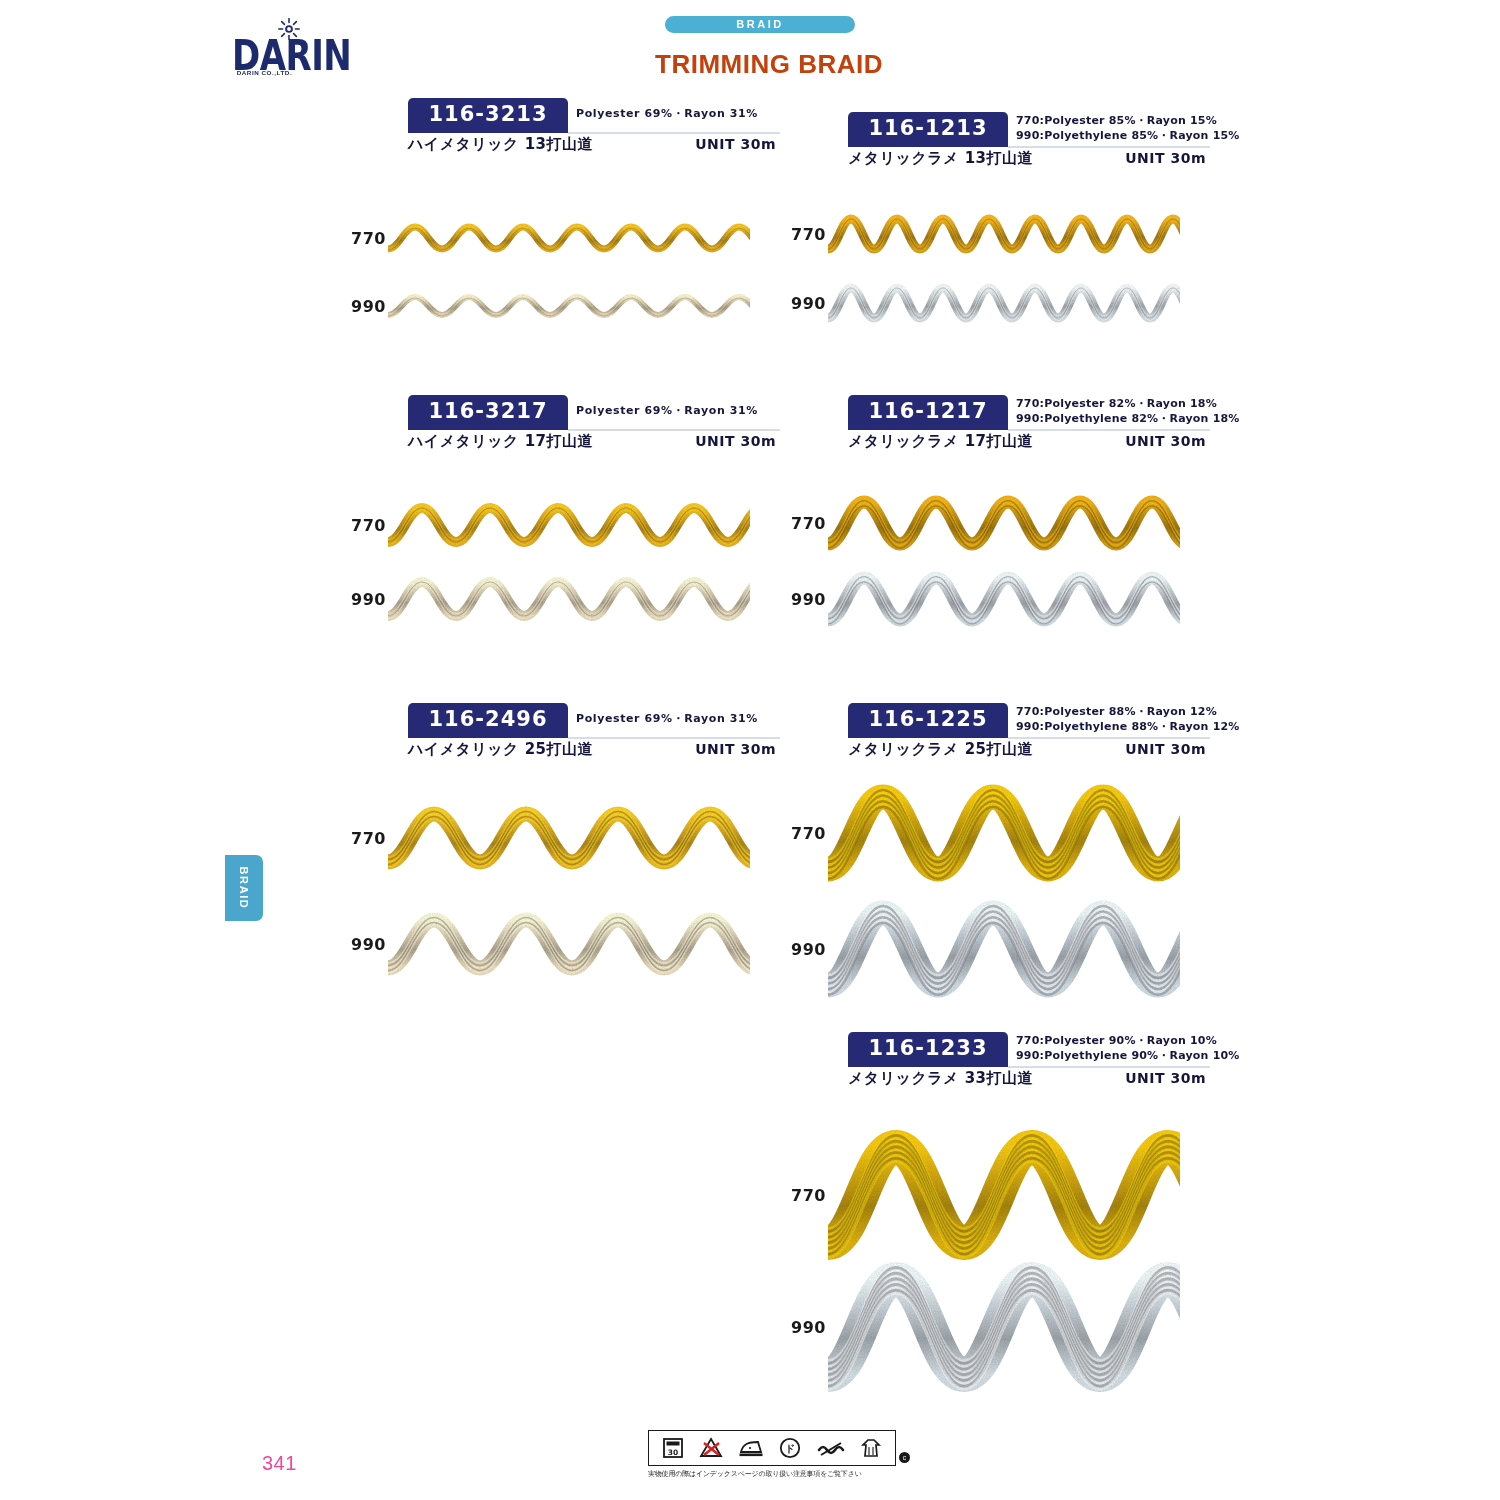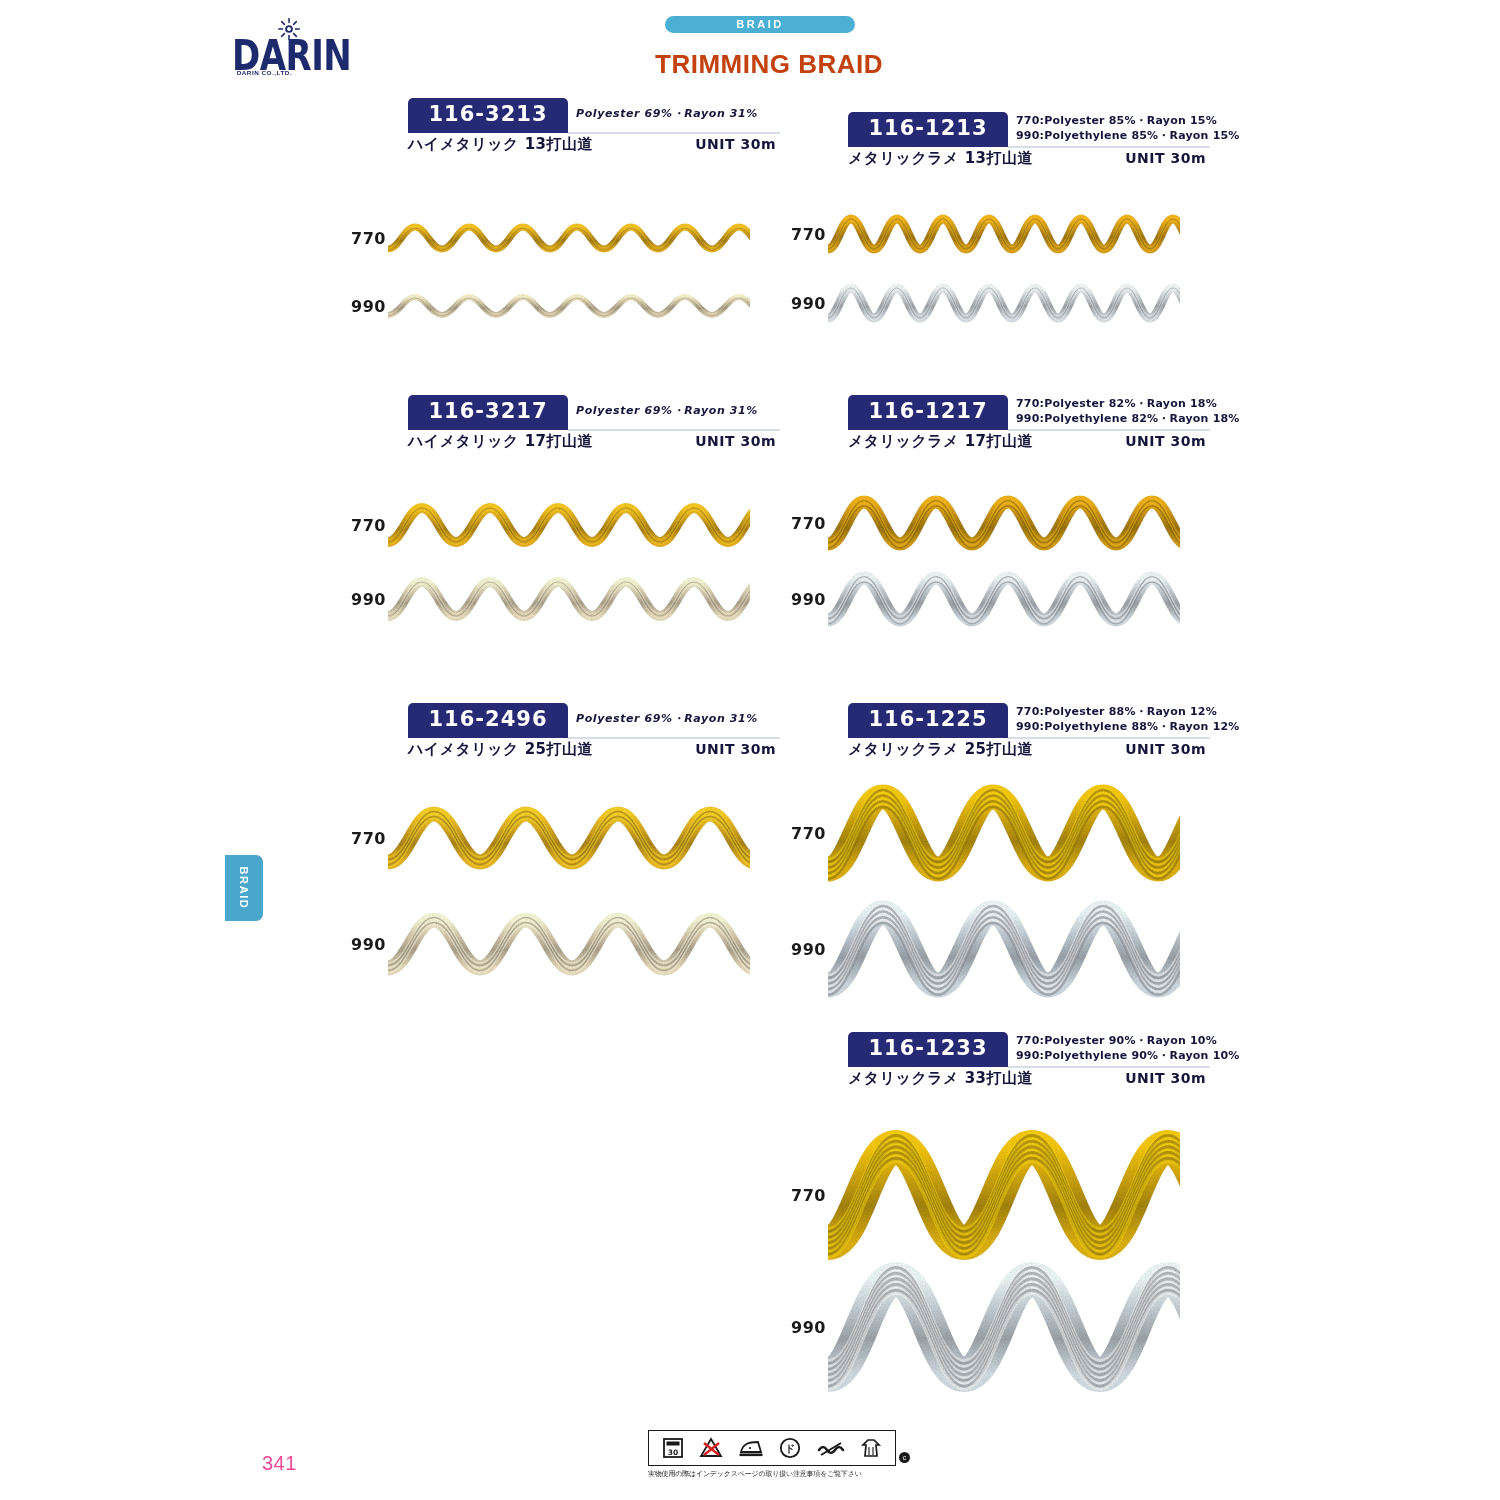--- a/index.html
+++ b/index.html
@@ -78,21 +78,21 @@
     position:absolute;left:0;top:32px;width:160px;height:3px;background:#262a74;
   }
   .comp{
     position:absolute;left:168px;top:1px;right:0;
     font-family:"DejaVu Sans",sans-serif;
     font-size:11px;font-weight:bold;color:#15163c;
     letter-spacing:0.2px;white-space:nowrap;
   }
   .comp .ln{display:block;line-height:15px;}
   .comp.single{top:8px;}
-  .comp.single .ln{letter-spacing:0.6px;font-style:italic;}
+  .comp.single .ln{letter-spacing:0.6px;}
   .rule{
     position:absolute;left:160px;right:0;top:34px;height:2px;
     background:#d7dde6;
   }
   .jp{
     position:absolute;left:0;top:37px;
     font-family:"DejaVu Sans","Liberation Sans",sans-serif;
     font-size:15px;font-weight:bold;color:#15163c;letter-spacing:0.5px;
     white-space:nowrap;
   }

